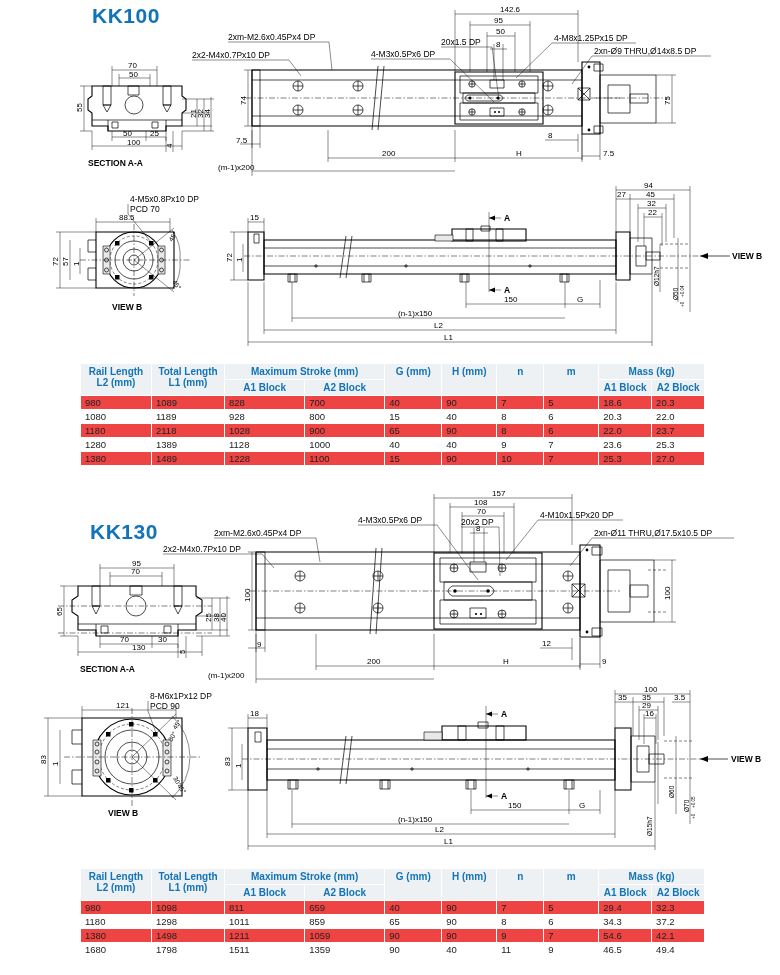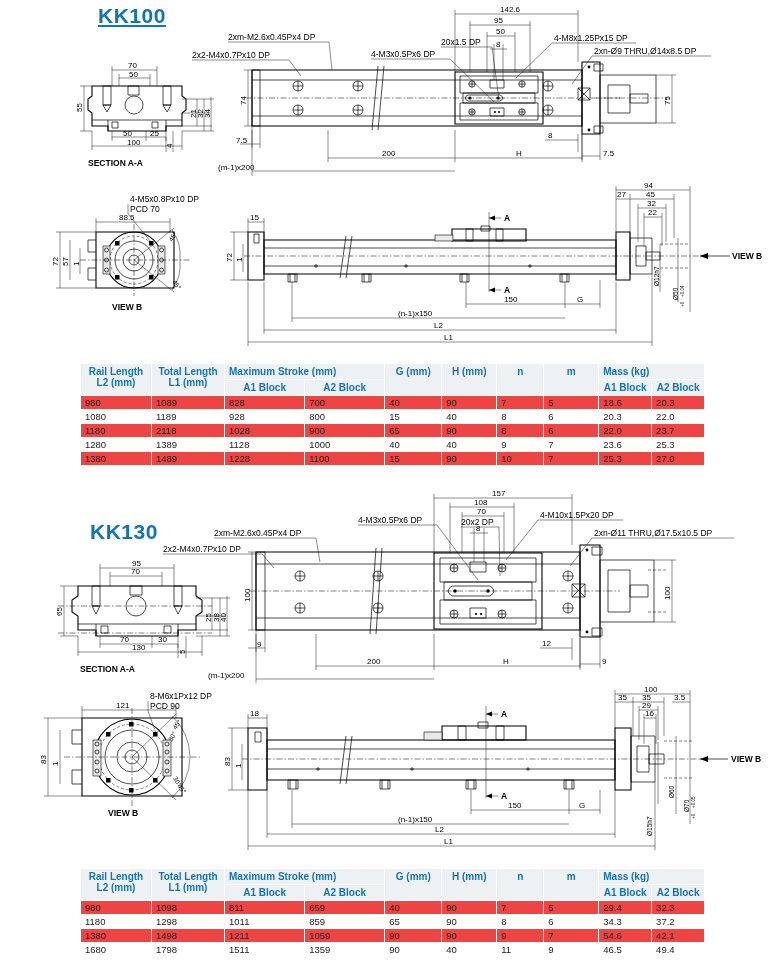--- a/index.html
+++ b/index.html
@@ -16,21 +16,21 @@
   .dwg{position:absolute;}
   .dwg svg{display:block;}
 
   
   table.spec{position:absolute;border-collapse:collapse;font-size:9.5px;
              font-family:"Liberation Sans",sans-serif;}
   table.spec th{color:#1274b8;font-weight:bold;font-size:10px;
                 background:#eef1f4;border:1px solid #ffffff;
                 text-align:center;padding:2px 4px;vertical-align:top;
                 white-space:nowrap;}
-  table.spec th.grp{text-align:left;}
+  table.spec th.grp{text-align:center;}
   table.spec td{border:1px solid #ffffff;padding:1px 4px;color:#222;
                 background:#ffffff;white-space:nowrap;}
   table.spec tr.alt td{background:#ef4444;}
   table.spec .hdrtop{background:#eef1f4;}
 
   
   text{font-family:"Liberation Sans","DejaVu Sans",sans-serif;fill:#000;}
   .t{font-size:8px;}
   .tb{font-size:8.5px;font-weight:bold;}
   .tiny{font-size:6.5px;}
@@ -43,21 +43,21 @@
   .hid{stroke:#000;stroke-width:.5;fill:none;stroke-dasharray:3 2;}
   .dim{stroke:#000;stroke-width:.45;fill:none;}
   .gry{fill:#e9e9e9;stroke:#000;stroke-width:.6;}
   .blk{fill:#000;}
 </style>
 </head>
 <body>
 
 <div class="page">
 
-  <div class="sec-title" style="left:98px;top:4px;text-decoration:underline;">KK100</div>
+  <div class="sec-title" style="left:92px;top:4px;">KK100</div>
 
   <div class="dwg" style="left:0px;top:0px;">
   <svg width="780" height="182" viewBox="0 0 780 182">
 
     <g>
 
       <path class="ln2" d="M92,86 L92,96 L88,99 L88,110 L92,113 L92,126 L108,126 L108,131 L166,131 L166,126 L182,126
                            L182,113 L186,110 L186,99 L182,96 L182,86 L92,86 Z"></path>
 
       <rect class="ln" x="103" y="86" width="8" height="19"></rect>

